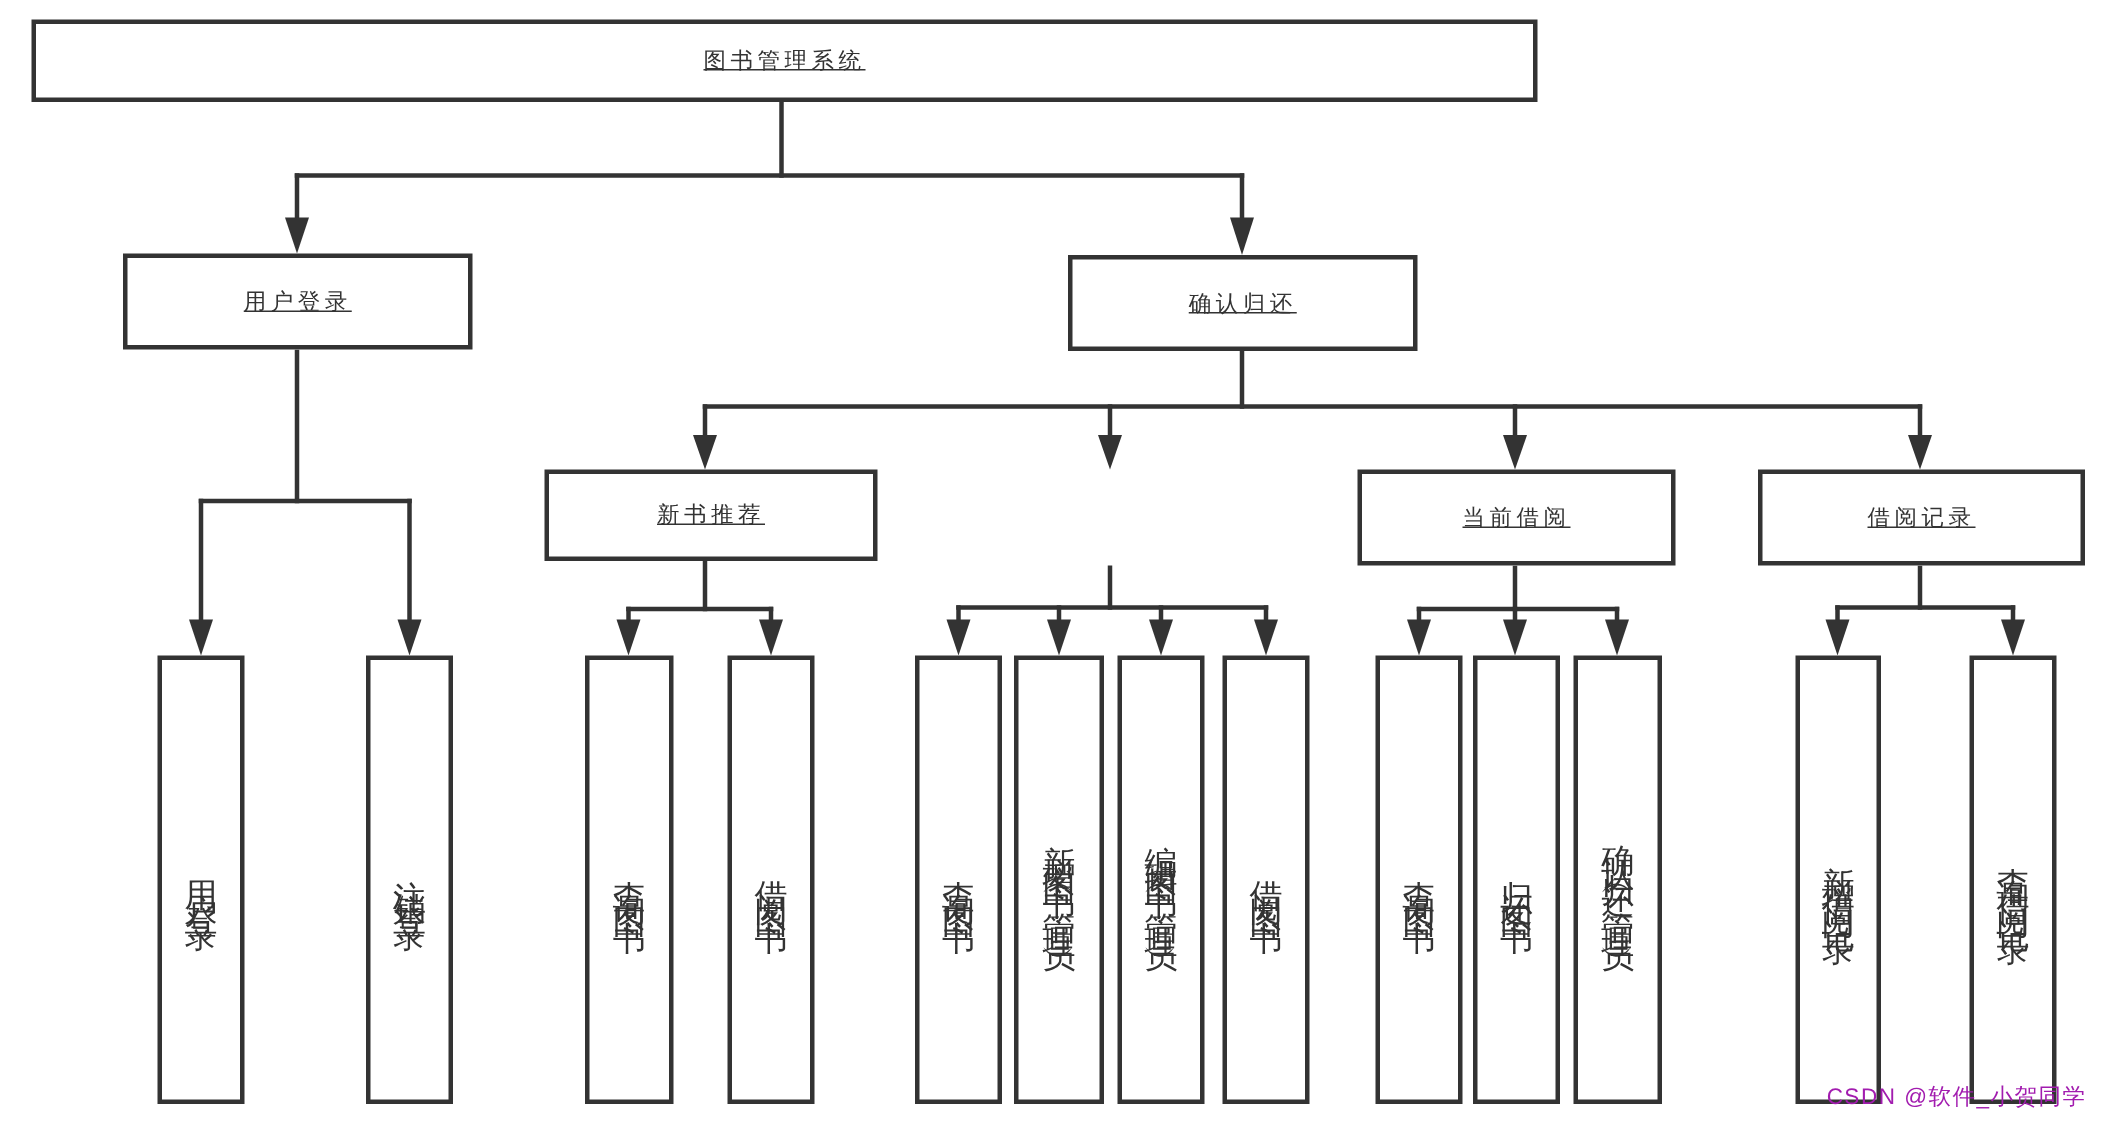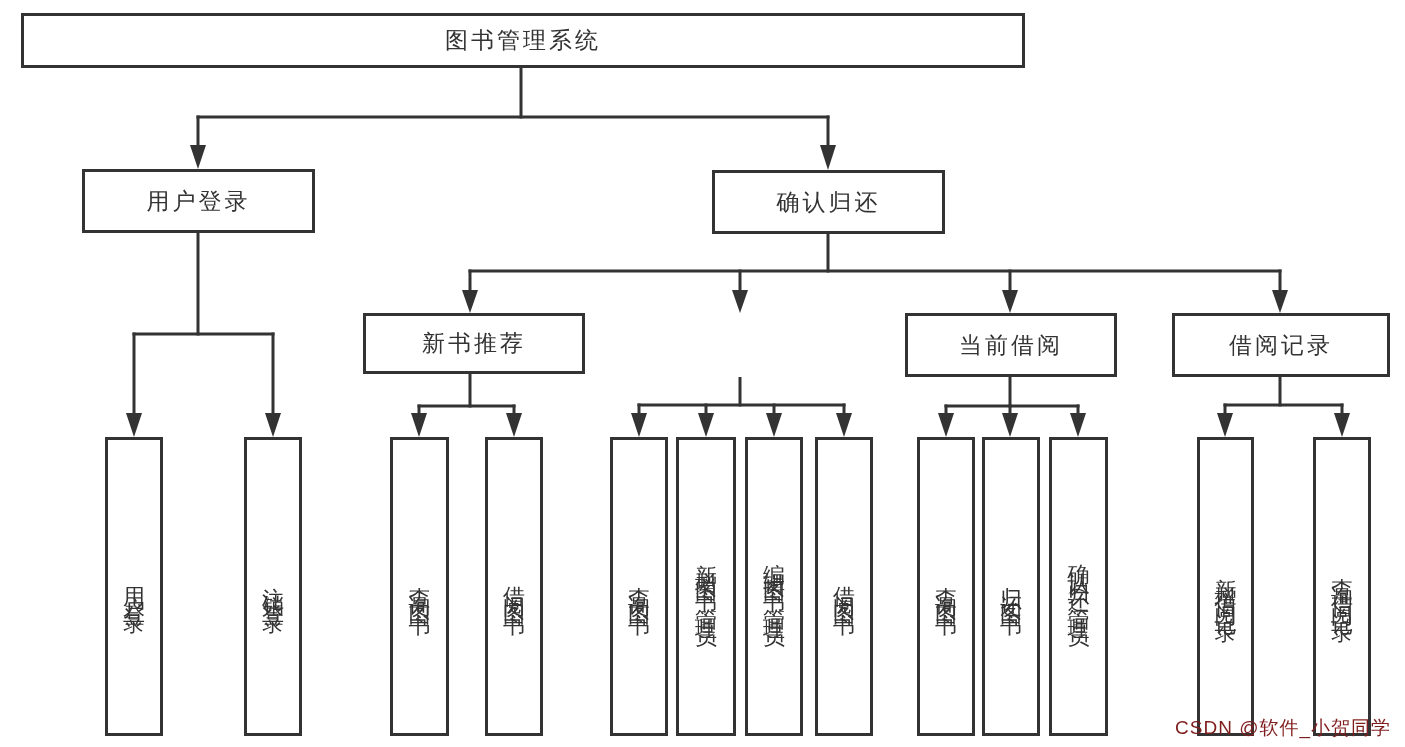--- a/index.html
+++ b/index.html
@@ -29,37 +29,38 @@
     background: #ffffff;
     display: flex;
     align-items: center;
     justify-content: center;
   }
   .node > span {
     color: #333333;
     white-space: nowrap;
   }
   .hnode > span {
-    font-size: 23px;
+    font-size: 15px;
     letter-spacing: 3px;
+    text-decoration: underline;
   }
   .vnode > span {
     writing-mode: vertical-rl;
     text-orientation: mixed;
     font-size: 22px;
     letter-spacing: 9px;
     white-space: normal;
     line-height: 1;
   }
   .watermark {
     position: absolute;
     right: 14px;
     bottom: 6px;
-    font-size: 19px;
-    color: #7f1d1d;
+    font-size: 15px;
+    color: #a21caf;
     letter-spacing: 1px;
   }
 </style>
 </head>
 <body>
 
 <div class="diagram">
 
   <svg class="connectors" viewBox="0 0 1405 747" xmlns="http://www.w3.org/2000/svg">
     <g stroke="#333333" stroke-width="3" fill="none">

